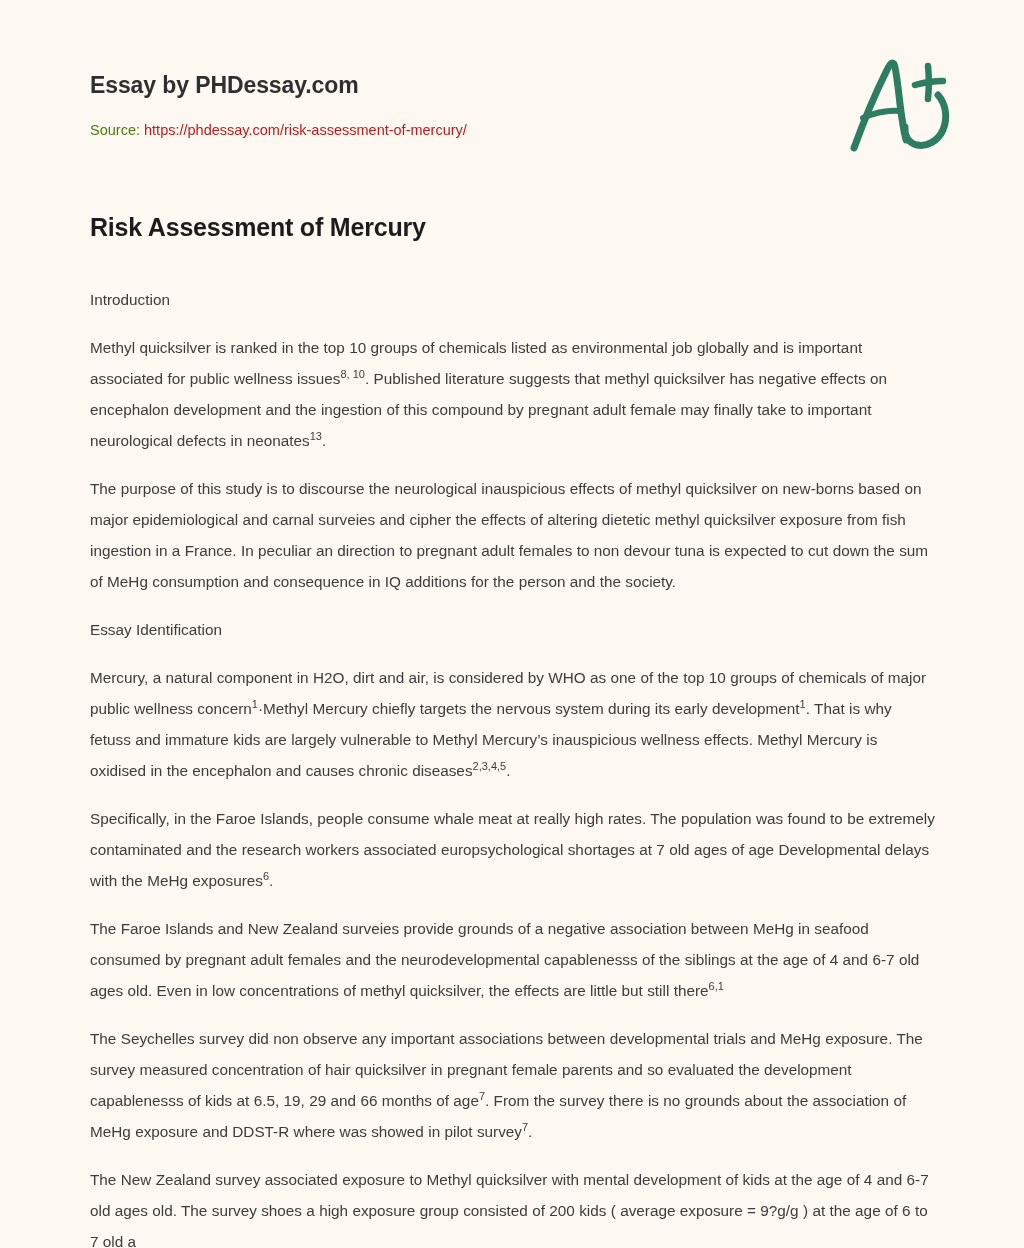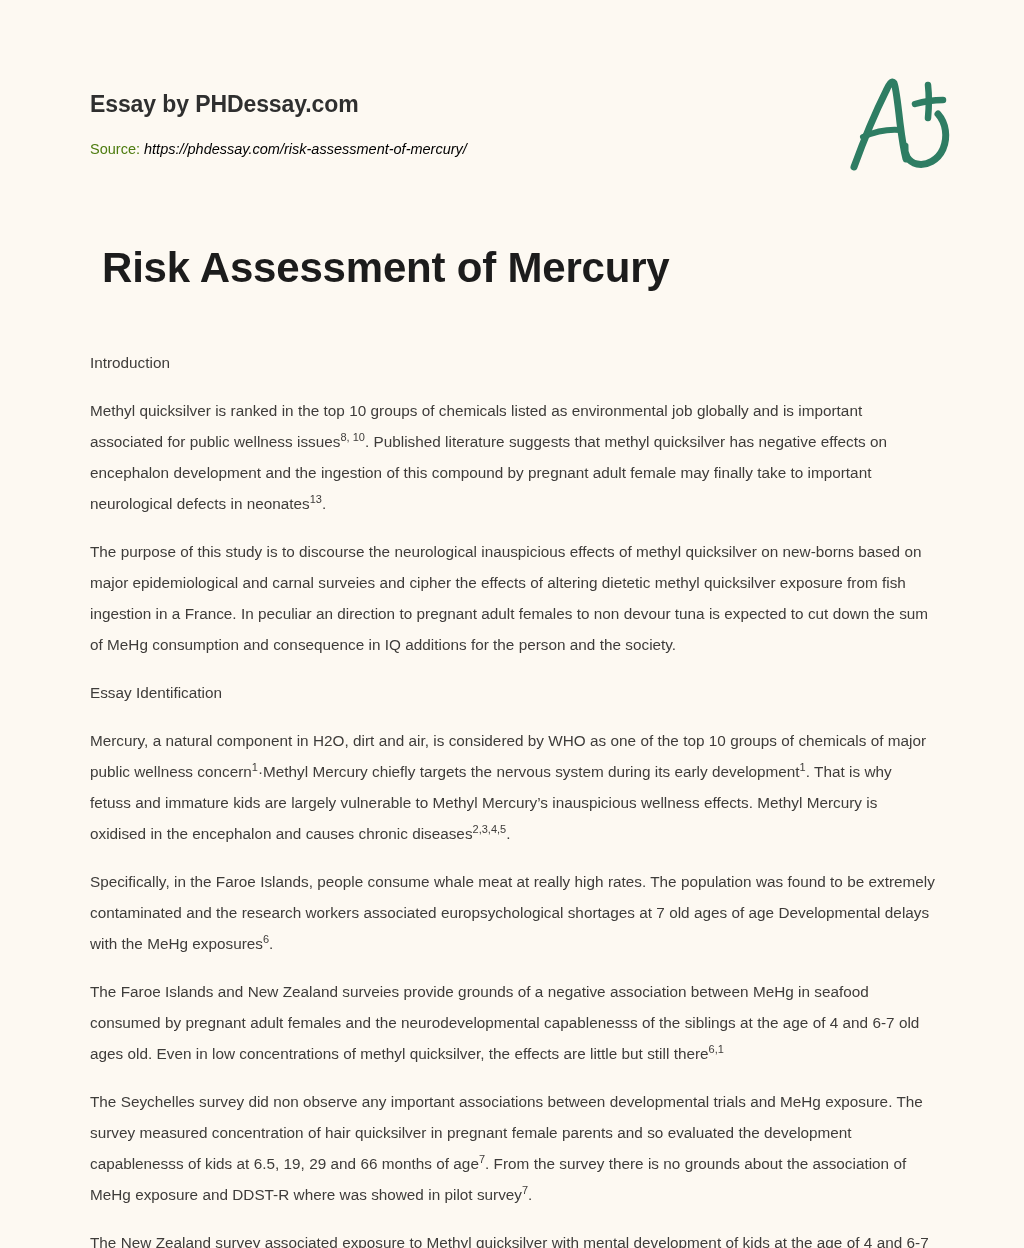--- a/index.html
+++ b/index.html
@@ -23,65 +23,63 @@
     padding: 0;
     overflow: hidden;
   }
 
   
   .header {
     position: relative;
     padding: 72px 64px 0 90px;
     height: 150px;
     box-sizing: border-box;
-    margin-top: 19px;
   }
   .brand-line {
     font-size: 23px;
     font-weight: bold;
     color: #2f2f2f;
     letter-spacing: -0.1px;
     line-height: 1.2;
     margin: 0;
   }
   .source-line {
     margin-top: 21px;
     font-size: 14.5px;
     color: #8a8a86;
     line-height: 1.3;
     white-space: nowrap;
   }
   .source-label {
     color: #4d7c0f;
   }
   .source-url {
-    color: #000000;
+    color: #b91c1c;
     text-decoration: none;
     cursor: pointer;
-    font-style: italic;
   }
 
   .logo {
     position: absolute;
     top: 52px;
     right: 62px;
     width: 120px;
     height: 105px;
   }
   .logo svg {
     display: block;
     width: 120px;
     height: 105px;
   }
 
   
   .doc-title {
-    margin: 12px;
+    margin: 0;
     padding: 62px 90px 0 90px;
-    font-size: 42px;
+    font-size: 25px;
     font-weight: bold;
     color: #1c1c1c;
     letter-spacing: -0.2px;
     line-height: 1.2;
   }
 
   
   .body-copy {
     padding: 26px 88px 0 90px;
     box-sizing: border-box;

